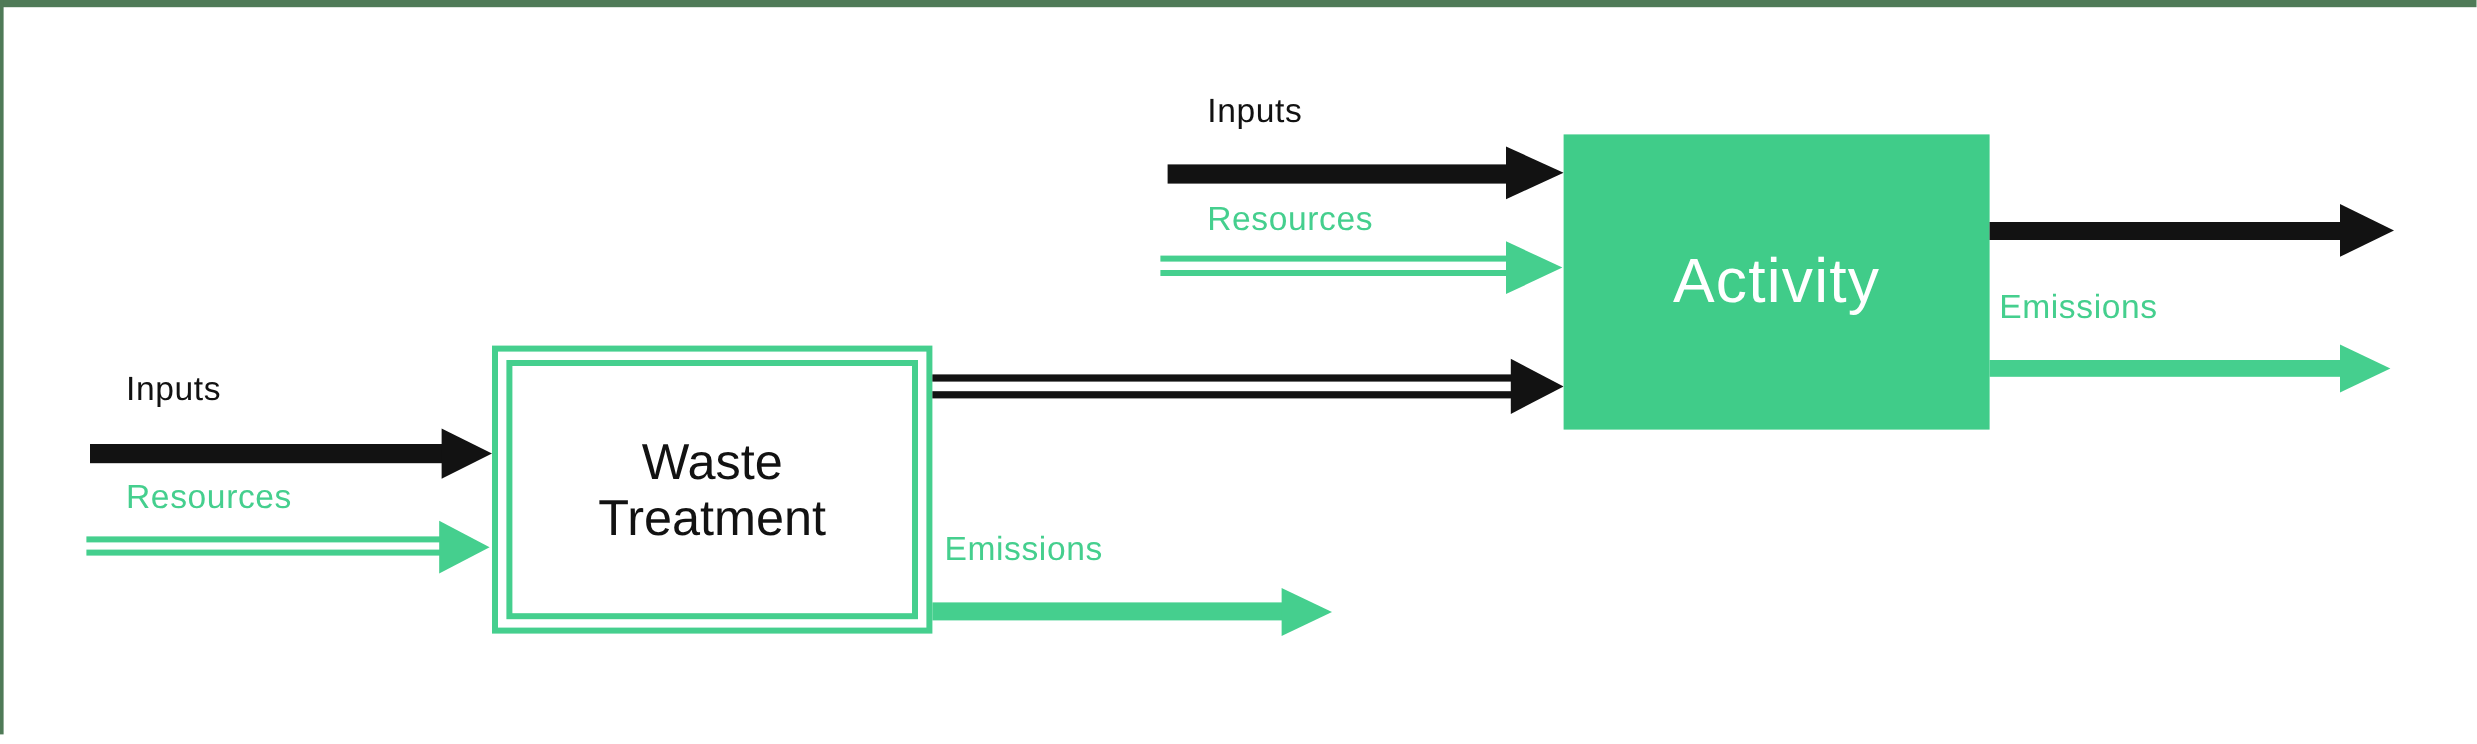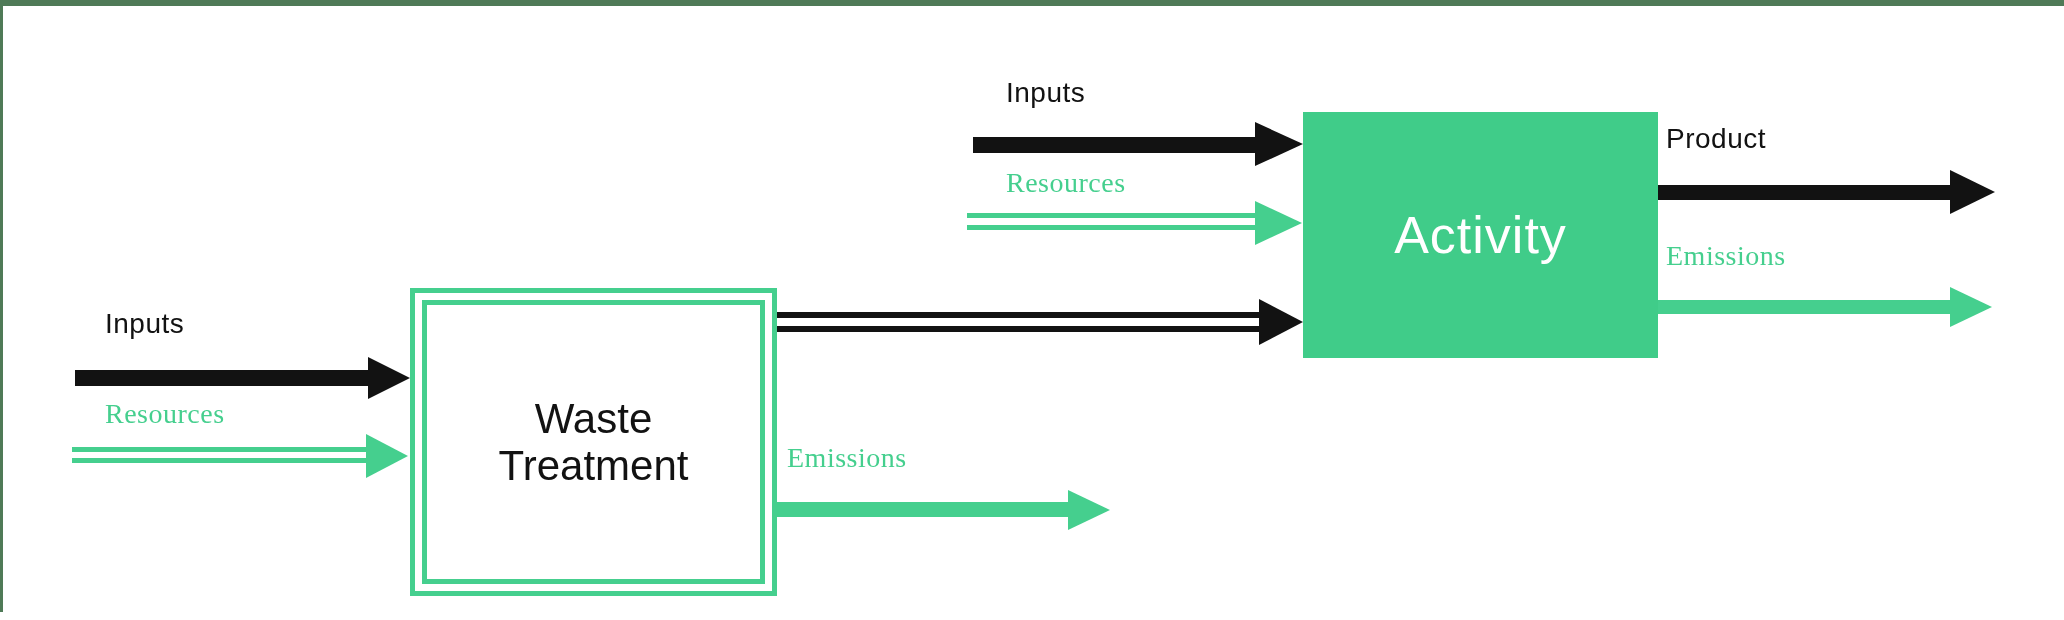--- a/index.html
+++ b/index.html
@@ -5,39 +5,39 @@
   html,body{margin:0;padding:0;background:#ffffff;}
   .canvas{
     position:relative;width:2064px;height:620px;background:#ffffff;
     overflow:hidden;font-family:"Liberation Sans", sans-serif;
   }
   .lbl{
     position:absolute;font-size:28px;font-weight:500;line-height:1.05;
     letter-spacing:0.5px;white-space:nowrap;
   }
   .k{color:var(--black);}
-  .g{color:var(--green);font-family:Liberation Serif, serif;}
+  .g{color:var(--green);}
   
   .shaft{position:absolute;}
   .shaft.kbg{background:var(--black);}
   .shaft.gbg{background:var(--green);}
   
   .dshaft{position:absolute;box-sizing:border-box;background:transparent;}
   .dshaft.kline{border-top:6px solid var(--black);border-bottom:6px solid var(--black);}
   .dshaft.gline{border-top:5px solid var(--green);border-bottom:5px solid var(--green);}
   
   .head{position:absolute;width:0;height:0;border-style:solid;border-color:transparent;}
   .head.khead{border-left-color:var(--black);}
   .head.ghead{border-left-color:var(--green);}
   
   .frame-top{position:absolute;left:0;top:0;width:2064px;height:6px;background:var(--frame);}
   .frame-left{position:absolute;left:0;top:0;width:3px;height:612px;background:var(--frame);}
   
   .wt-box{
-    position:absolute;left:410px;top:288px;width:367px;height:308px;
+    position:absolute;left:410px;top:288px;width:367px;height:240px;
     box-sizing:border-box;border:5px solid var(--green);padding:7px;background:#ffffff;
   }
   .wt-box-inner{
     box-sizing:border-box;border:5px solid var(--green);width:100%;height:100%;
     display:flex;align-items:center;justify-content:center;
   }
   .wt-box-text{
     font-size:42px;font-weight:500;color:var(--black);text-align:center;
     line-height:1.12;white-space:pre-line;
   }
@@ -83,21 +83,20 @@
   <div class="head khead" style="left:1255px;top:122px;border-width:22px 0 22px 48px"></div>
 
   <span class="lbl g" style="left:1006px;top:168px">Resources</span>
   <div class="dshaft gline" style="left:967px;top:213px;width:290px;height:17px"></div>
   <div class="head ghead" style="left:1255px;top:201px;border-width:22px 0 22px 47px"></div>
 
   <div class="act-box">
     <div class="act-box-text">Activity</div>
   </div>
 
-  <span class="lbl k" style="left:1666px;top:124px">Product</span>
   <div class="shaft kbg" style="left:1658px;top:185px;width:292px;height:15px"></div>
   <div class="head khead" style="left:1950px;top:170px;border-width:22px 0 22px 45px"></div>
 
   <span class="lbl g" style="left:1666px;top:241px">Emissions</span>
   <div class="shaft gbg" style="left:1658px;top:300px;width:292px;height:14px"></div>
   <div class="head ghead" style="left:1950px;top:287px;border-width:20px 0 20px 42px"></div>
 
 </div>
 
 </body></html>

